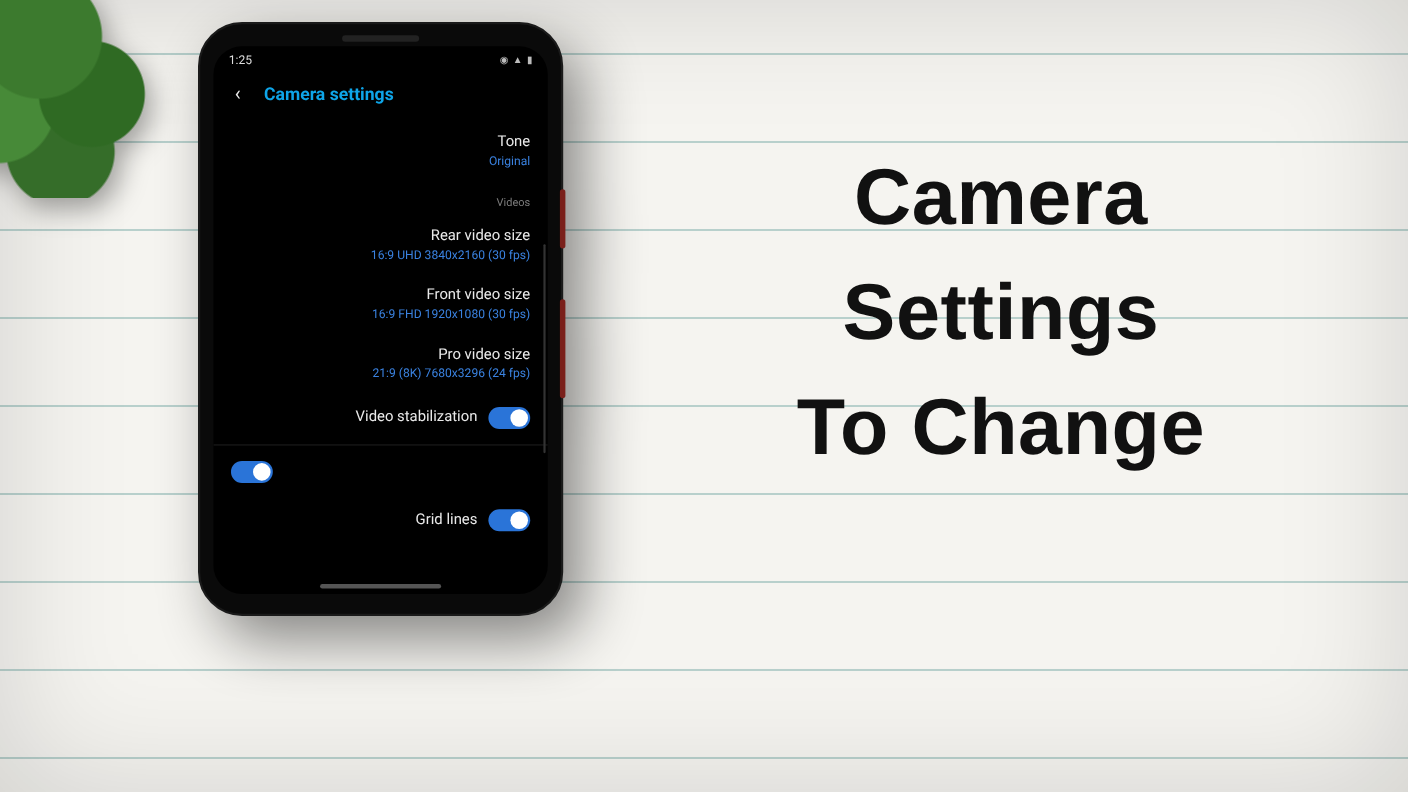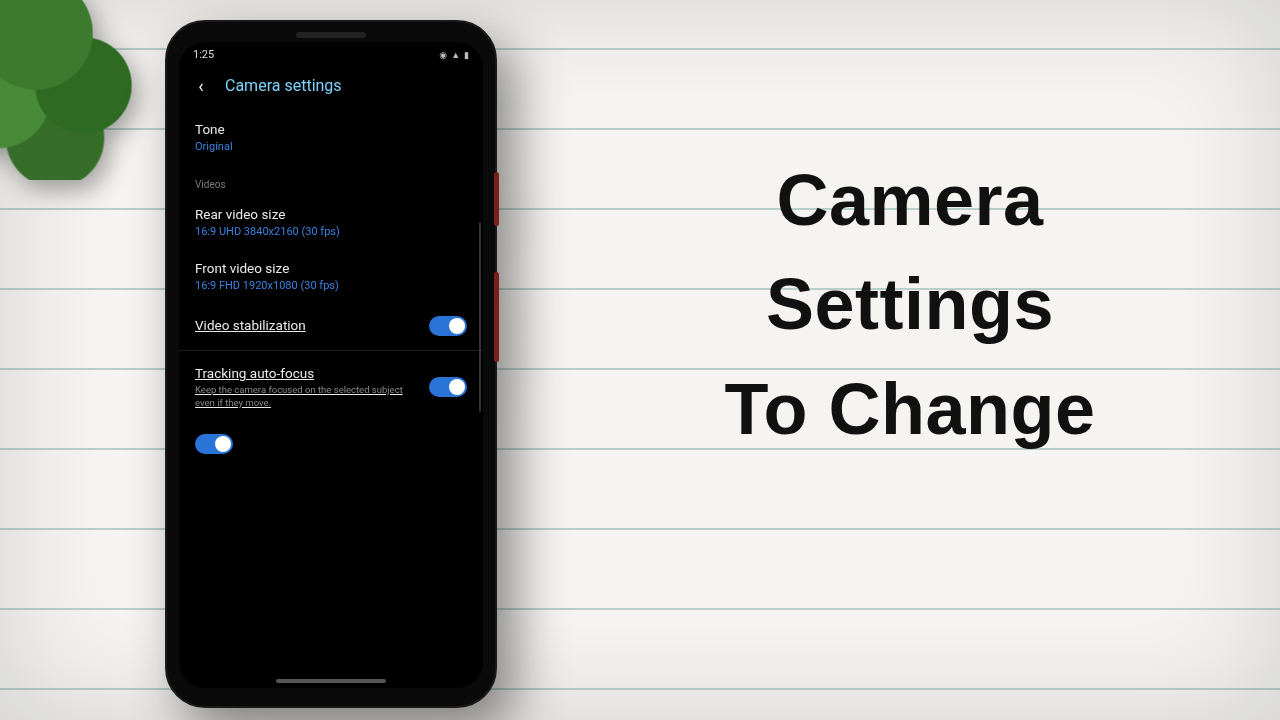--- a/index.html
+++ b/index.html
@@ -34,35 +34,35 @@
       radial-gradient(circle at 40% 30%, #3c7a2e 0 30%, transparent 31%),
       radial-gradient(circle at 65% 55%, #2f6a23 0 28%, transparent 29%),
       radial-gradient(circle at 20% 60%, #478a38 0 26%, transparent 27%),
       radial-gradient(circle at 50% 80%, #356d29 0 25%, transparent 26%);
     filter: blur(0.5px) drop-shadow(6px 10px 12px rgba(0,0,0,0.35));
   }
 
   
   .headline {
     position: absolute;
-    left: 600px; top: 148px; width: 620px;
+    left: 600px; top: 128px; width: 620px;
     text-align: center;
     font-family: Verdana, Geneva, sans-serif;
     font-weight: 700;
     font-size: 72px;
     line-height: 1.45;
     color: #111;
     letter-spacing: 0.5px;
   }
 
   
   .phone-wrap {
     position: absolute;
-    left: 165px; top: 20px;
-    width: 332px; height: 688px;
+    left: 180px; top: 20px;
+    width: 332px; height: 540px;
     filter: drop-shadow(18px 22px 26px rgba(0,0,0,0.45));
   }
   .phone-frame {
     position: absolute; inset: 0;
     background: #0a0a0a;
     border-radius: 40px;
     border: 2px solid #1a1a1a;
   }
   .side-btn {
     position: absolute; right: -4px;
@@ -97,44 +97,44 @@
 
   
   .header {
     display:flex; align-items:center; gap:12px;
     padding: 10px 12px 14px 10px;
   }
   .back {
     width:24px; height:24px; display:flex; align-items:center; justify-content:center;
     color:#eee; font-size:18px;
   }
-  .header-title { font-size:16px; font-weight:400; color:#7dd3fc; }
-
-  .list { padding: 0 0 10px 0; }
+  .header-title { font-size:16px; font-weight:700; color:#0ea5e9; }
+
+  .list { padding: 0 0 10px 0; text-align: right; }
   .row {
     padding: 10px 16px 12px 16px;
   }
   .row .title { font-size:13.5px; color:#eaeaea; margin-bottom:3px; }
   .row .value { font-size:11px; color:#3a82e0; }
   .row .desc  { font-size:9.5px;  color:#8a8a8a; line-height:1.35; }
 
   .section-label {
     padding: 14px 16px 6px 16px;
     font-size:10px; color:#7c7c7c;
   }
   .divider {
     height:1px; background:#1d1d1d; margin:2px 0;
   }
 
   .toggle-row {
     display:flex; align-items:center; justify-content:space-between;
     padding: 12px 16px;
     gap:10px;
   }
-  .toggle-row .text { flex:1;text-decoration:underline; }
+  .toggle-row .text { flex:1; }
   .toggle-row .title { font-size:13.5px; color:#eaeaea; margin-bottom:3px;}
   .toggle-row .desc  { font-size:9.5px; color:#8a8a8a; line-height:1.35; }
 
   .switch {
     width:38px; height:20px; border-radius:20px; position:relative;
     background:#555; flex:none;
   }
   .switch .knob {
     position:absolute; top:2px; width:16px; height:16px; border-radius:50%;
     background:#eee;
@@ -202,45 +202,48 @@
         <div class="row">
           <div class="title">Rear video size</div>
           <div class="value">16:9 UHD 3840x2160 (30 fps)</div>
         </div>
 
         <div class="row">
           <div class="title">Front video size</div>
           <div class="value">16:9 FHD 1920x1080 (30 fps)</div>
         </div>
 
+        <div class="row">
+          <div class="title">Pro video size</div>
+          <div class="value">21:9 (8K) 7680x3296 (24 fps)</div>
+        </div>
 
 
         <div class="toggle-row">
           <div class="text">
             <div class="title">Video stabilization</div>
           </div>
           <div class="switch on">
               <div class="knob"></div>
             </div>
         </div>
 
         <div class="divider"></div>
 
 
         <div class="toggle-row">
-          <div class="text">
-            <div class="title">Tracking auto-focus</div>
-            <div class="desc">Keep the camera focused on the selected subject even if they move.</div>
-          </div>
           <div class="switch on">
               <div class="knob"></div>
             </div>
         </div>
 
         <div class="toggle-row">
+          <div class="text">
+            <div class="title">Grid lines</div>
+          </div>
           <div class="switch on">
               <div class="knob"></div>
             </div>
         </div>
 
       </div>
 
       <div class="scroll-hint"></div>
       <div class="nav-handle"></div>
     </div>

